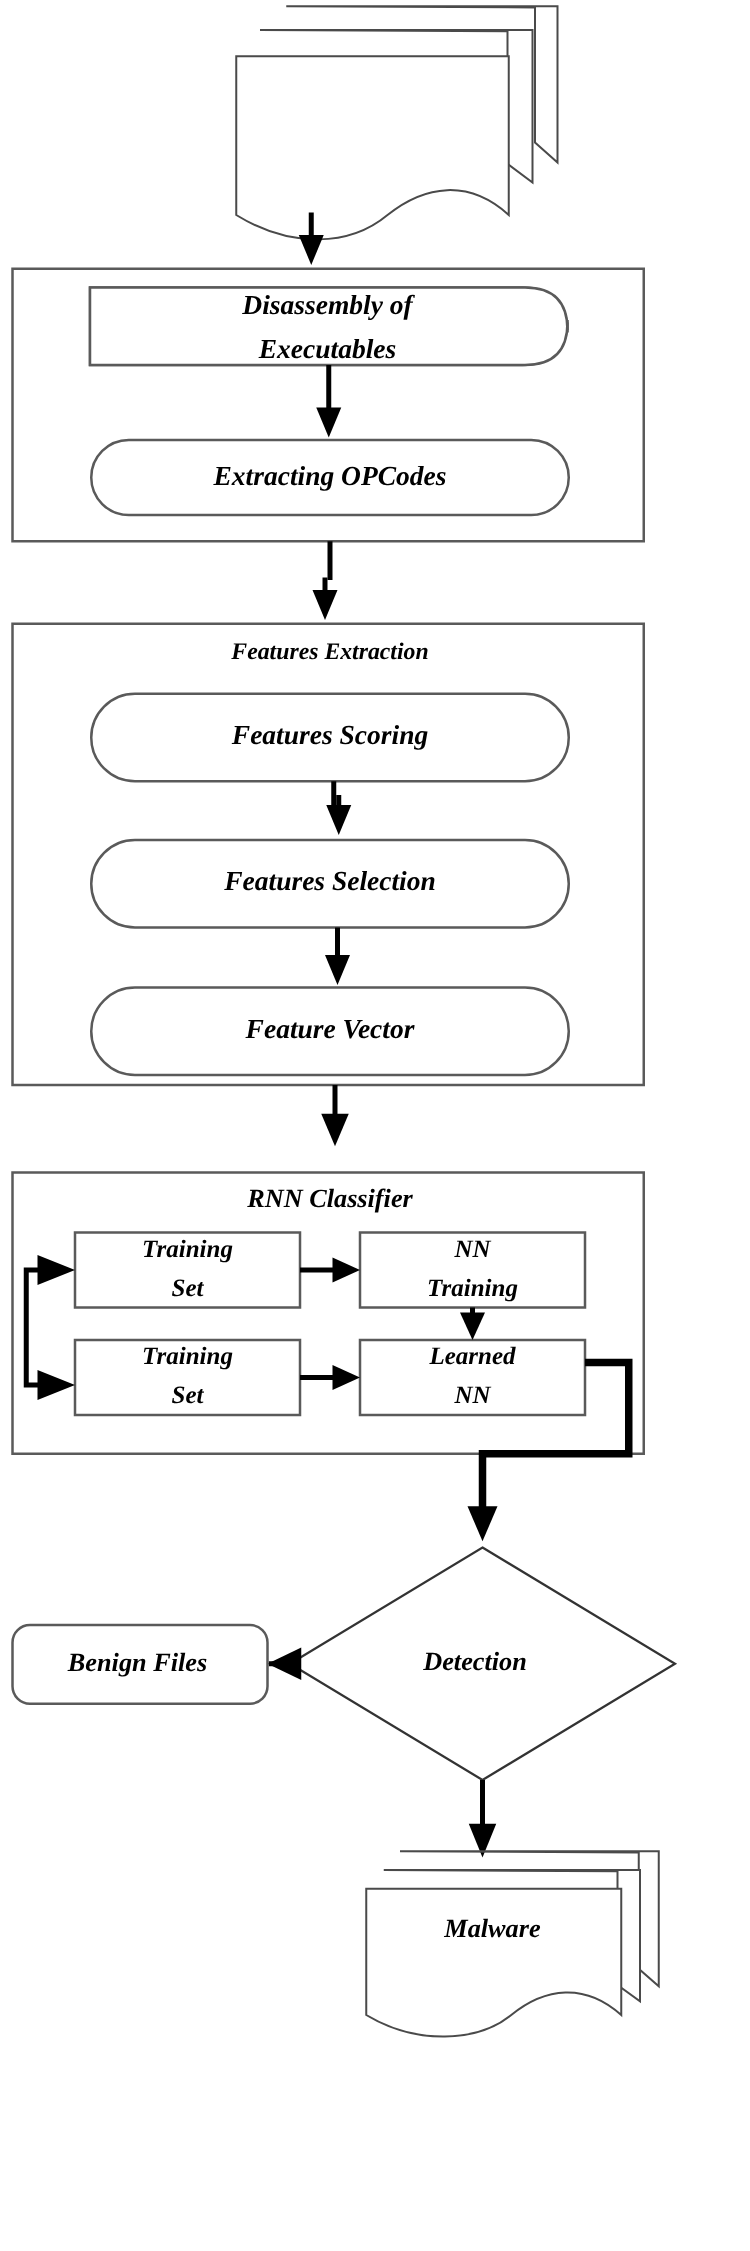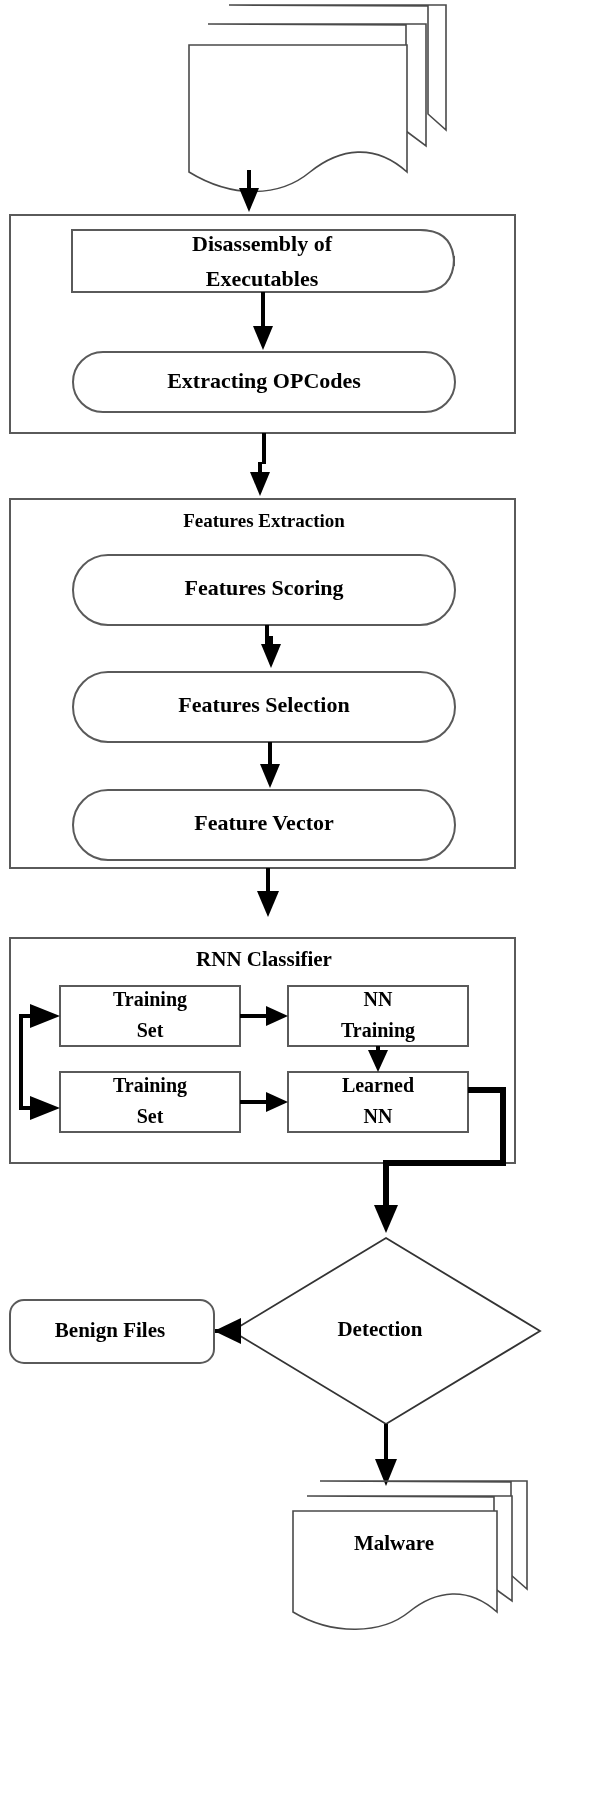--- a/index.html
+++ b/index.html
@@ -10,20 +10,21 @@
   body {
     width: 600px;
     height: 1801px;
     font-family: "Liberation Serif", "DejaVu Serif", serif;
     overflow: hidden;
   }
   #flow-root {
     position: relative;
     width: 497px;
     height: 1801px;
+    font-style: italic;
   }
   svg#flow-svg {
     display: block;
     width: 600px;
     height: 1801px;
   }
   .shape-stroke {
     fill: #ffffff;
     stroke: #5a5a5a;
     stroke-width: 2;

